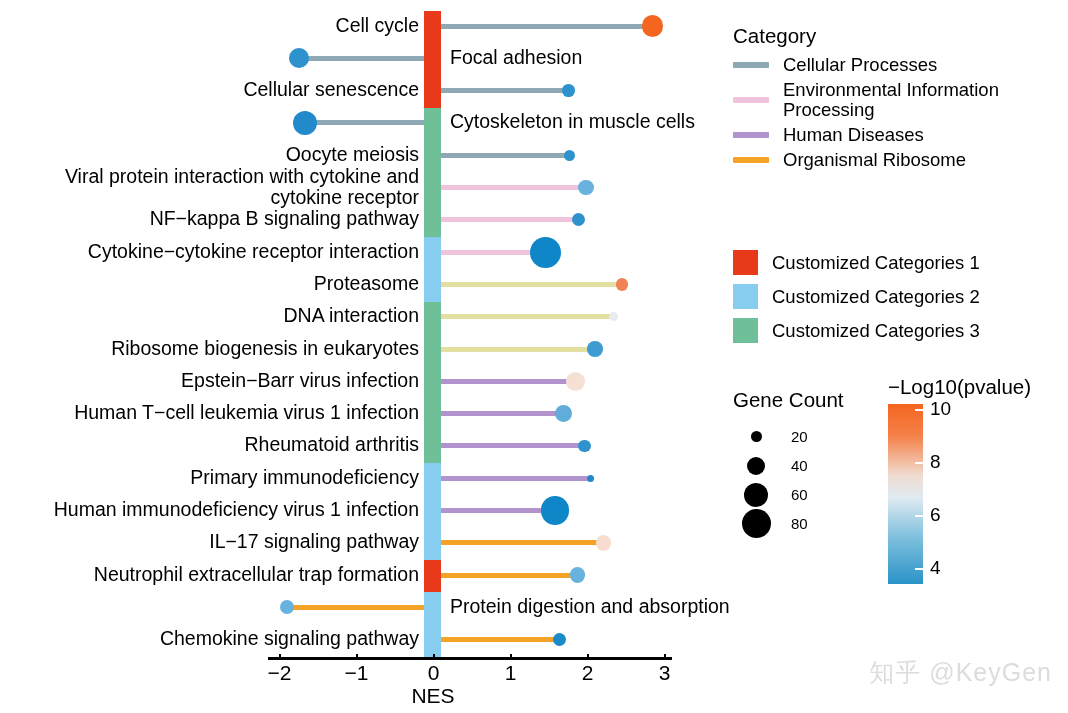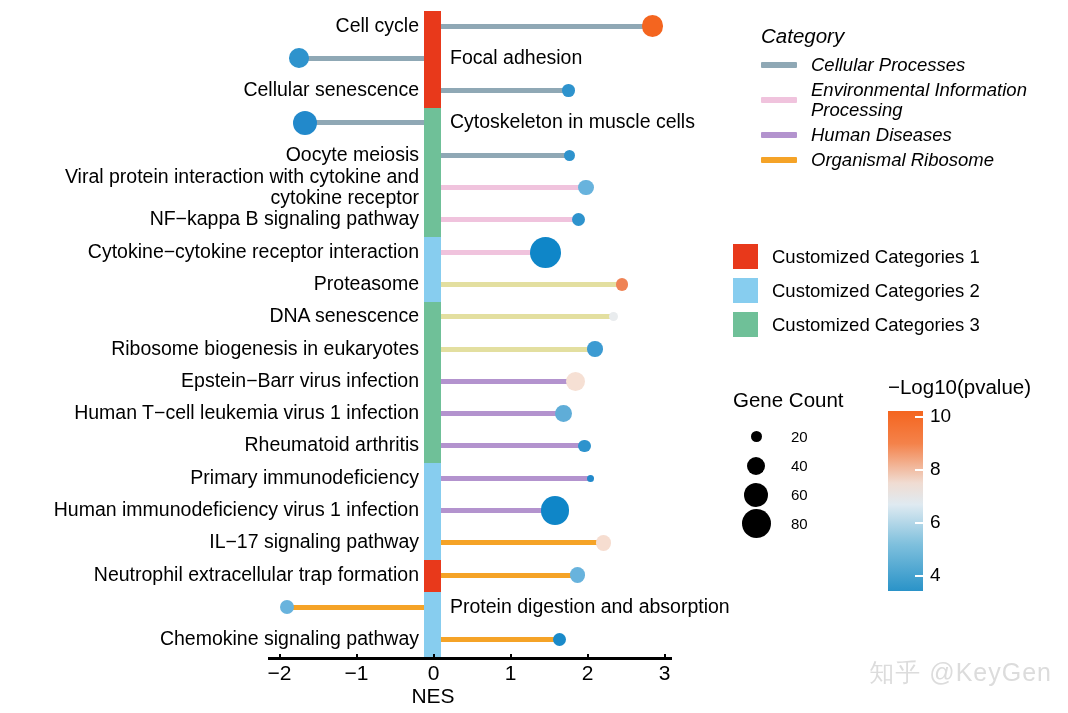--- a/index.html
+++ b/index.html
@@ -127,21 +127,21 @@
       <div class="ticklabel" style="left: 433.5px;">0</div>
       <div class="tick" style="left: 509.5px;"></div>
       <div class="ticklabel" style="left: 510.5px;">1</div>
       <div class="tick" style="left: 586.5px;"></div>
       <div class="ticklabel" style="left: 587.5px;">2</div>
       <div class="tick" style="left: 663.5px;"></div>
       <div class="ticklabel" style="left: 664.5px;">3</div>
     </div>
   <div class="axistitle">NES</div>
 
-  <div class="legend" style="left:761px;top:24px;font-style:italic;">
+  <div class="legend" style="left:733px;top:24px;">
     <div class="legend-title">Category</div>
     <div id="legend-category-items">
         <div class="lg-row">
           <span class="lg-key" style="background: rgb(143, 168, 181);"></span>
           <span class="lg-txt">Cellular Processes</span>
         </div>
         <div class="lg-row">
           <span class="lg-key" style="background: rgb(240, 195, 221);"></span>
           <span class="lg-txt">Environmental Information<br>Processing</span>
         </div>
@@ -149,21 +149,21 @@
           <span class="lg-key" style="background: rgb(179, 147, 206);"></span>
           <span class="lg-txt">Human Diseases</span>
         </div>
         <div class="lg-row">
           <span class="lg-key" style="background: rgb(245, 163, 39);"></span>
           <span class="lg-txt">Organismal Ribosome</span>
         </div>
       </div>
   </div>
 
-  <div class="legend" style="left:733px;top:244px;">
+  <div class="legend" style="left:733px;top:250px;">
     <div id="legend-customized-items">
         <div class="lg-row" style="margin-bottom: 9px;">
           <span class="lg-sw" style="background: rgb(232, 57, 27);"></span>
           <span class="lg-txt">Customized Categories 1</span>
         </div>
         <div class="lg-row" style="margin-bottom: 9px;">
           <span class="lg-sw" style="background: rgb(135, 205, 239);"></span>
           <span class="lg-txt">Customized Categories 2</span>
         </div>
         <div class="lg-row" style="margin-bottom: 9px;">
@@ -197,21 +197,21 @@
         <div class="sz-row">
           <span class="sz-holder">
             <span class="sz-dot" style="width: 29px; height: 29px;"></span>
           </span>
           <span class="sz-txt">80</span>
         </div>
       </div>
   </div>
 
   <div class="legend" style="left:888px;top:375px;">
-    <div class="legend-title" style="margin-bottom:12px;">−Log10(pvalue)</div>
+    <div class="legend-title" style="margin-bottom:5px;">−Log10(pvalue)</div>
     <div style="position:relative;">
       <div class="cbar" id="cbar"></div>
       <div id="cbar-ticks">
           <div class="cbar-tick" style="left: 27px; top: 5.29412px;"></div>
           <div class="cbar-lab" style="left: 42px; top: 5.29412px;">10</div>
           <div class="cbar-tick" style="left: 27px; top: 58.2353px;"></div>
           <div class="cbar-lab" style="left: 42px; top: 58.2353px;">8</div>
           <div class="cbar-tick" style="left: 27px; top: 111.176px;"></div>
           <div class="cbar-lab" style="left: 42px; top: 111.176px;">6</div>
           <div class="cbar-tick" style="left: 27px; top: 164.118px;"></div>
@@ -223,21 +223,21 @@
   <div class="wm">知乎 @KeyGen</div>
 <div class="rowlabel" style="top: 14.5px; right: 649px;">Cell cycle</div>
     <div class="rowlabel inside" style="top: 46.8px; left: 450px;">Focal adhesion</div>
     <div class="rowlabel" style="top: 79.1px; right: 649px;">Cellular senescence</div>
     <div class="rowlabel inside" style="top: 111.4px; left: 450px;">Cytoskeleton in muscle cells</div>
     <div class="rowlabel" style="top: 143.7px; right: 649px;">Oocyte meiosis</div>
     <div class="rowlabel" style="top: 165.5px; right: 649px;">Viral protein interaction with cytokine and<br>cytokine receptor</div>
     <div class="rowlabel" style="top: 208.3px; right: 649px;">NF−kappa B signaling pathway</div>
     <div class="rowlabel" style="top: 240.6px; right: 649px;">Cytokine−cytokine receptor interaction</div>
     <div class="rowlabel" style="top: 272.9px; right: 649px;">Proteasome</div>
-    <div class="rowlabel" style="top: 305.2px; right: 649px;">DNA senescence</div>
+    <div class="rowlabel" style="top: 305.2px; right: 649px;">DNA interaction</div>
     <div class="rowlabel" style="top: 337.5px; right: 649px;">Ribosome biogenesis in eukaryotes</div>
     <div class="rowlabel" style="top: 369.8px; right: 649px;">Epstein−Barr virus infection</div>
     <div class="rowlabel" style="top: 402.1px; right: 649px;">Human T−cell leukemia virus 1 infection</div>
     <div class="rowlabel" style="top: 434.4px; right: 649px;">Rheumatoid arthritis</div>
     <div class="rowlabel" style="top: 466.7px; right: 649px;">Primary immunodeficiency</div>
     <div class="rowlabel" style="top: 499px; right: 649px;">Human immunodeficiency virus 1 infection</div>
     <div class="rowlabel" style="top: 531.3px; right: 649px;">IL−17 signaling pathway</div>
     <div class="rowlabel" style="top: 563.6px; right: 649px;">Neutrophil extracellular trap formation</div>
     <div class="rowlabel inside" style="top: 595.9px; left: 450px;">Protein digestion and absorption</div>
     <div class="rowlabel" style="top: 628.2px; right: 649px; margin-left: 8px;">Chemokine signaling pathway</div>

